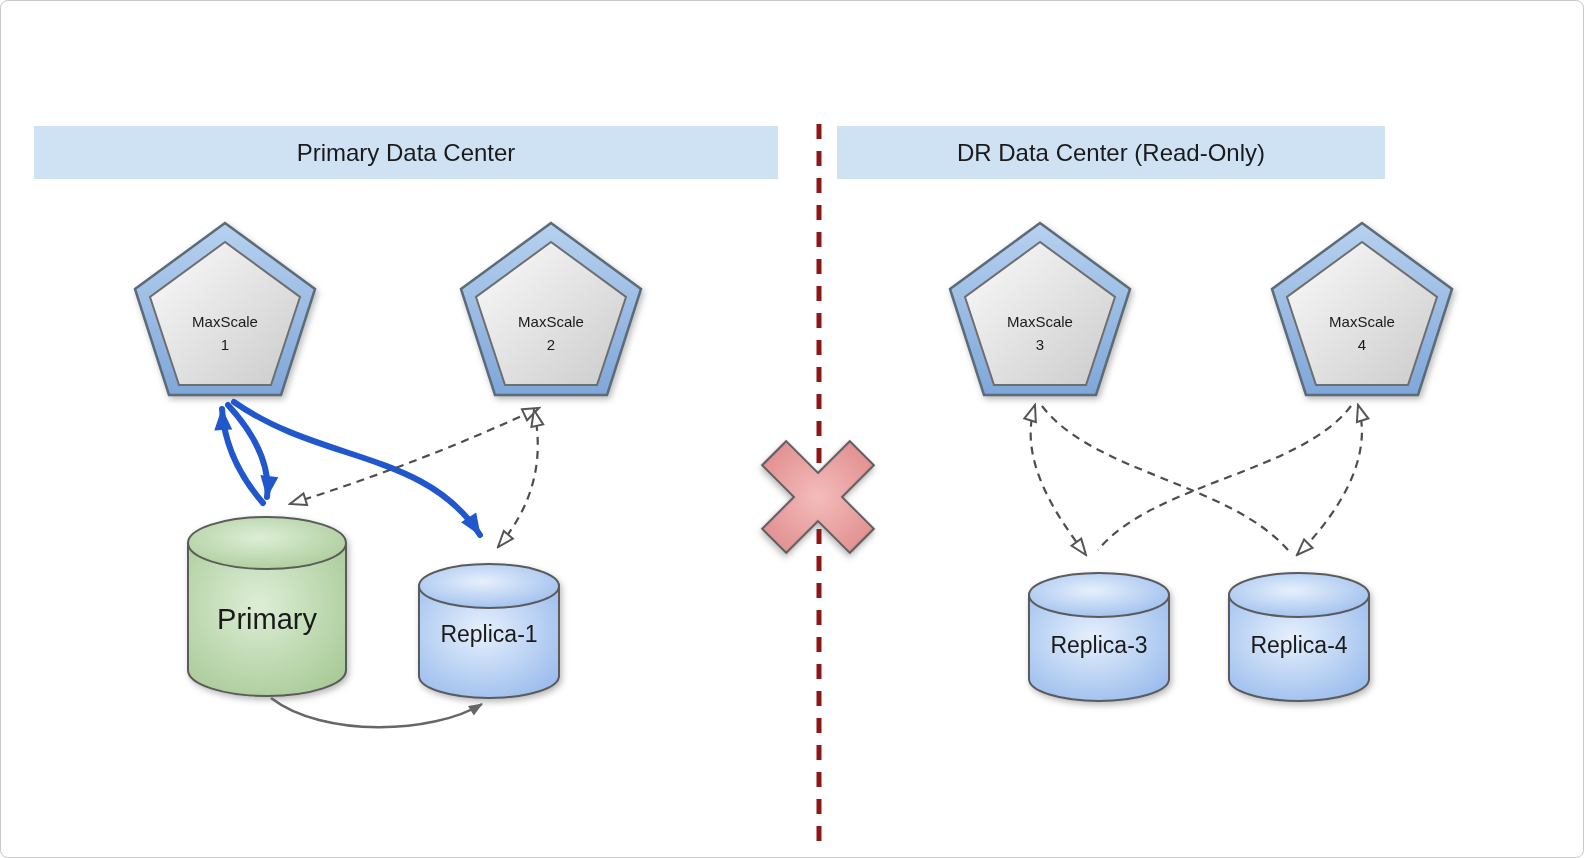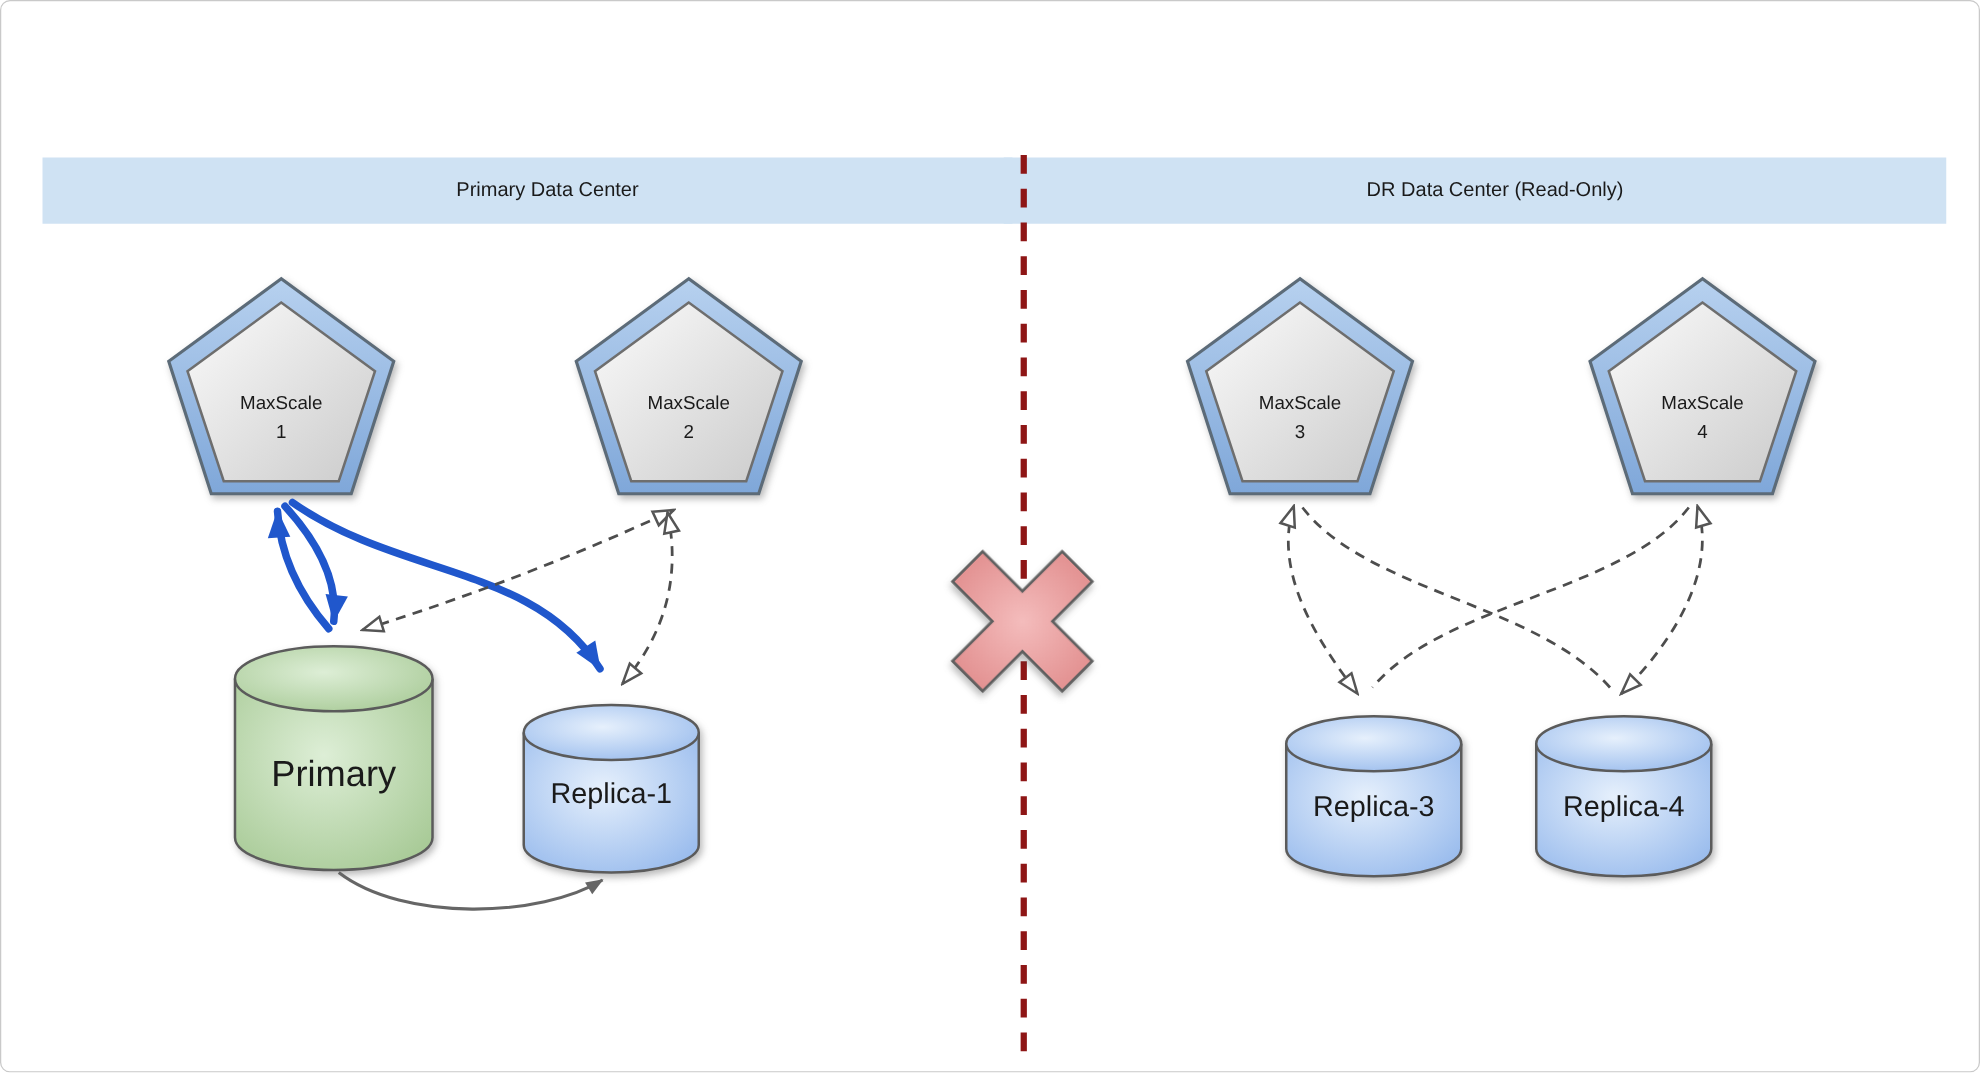--- a/index.html
+++ b/index.html
@@ -15,24 +15,24 @@
   }
   .title{
     position:absolute;left:33px;top:14px;
     font-size:44px;font-weight:700;color:#1e6a94;
     letter-spacing:0px;
   }
   .band{
     position:absolute;top:125px;height:53px;
     background:#cfe2f3;
     display:flex;align-items:center;justify-content:center;
-    font-size:16px;color:#1a1a1a;padding-left:32px;
+    font-size:24px;color:#1a1a1a;
   }
   .band-left{left:33px;width:744px;}
-  .band-right{left:802px;width:722px;text-align:right;}
+  .band-right{left:836px;width:548px;text-align:right;}
   svg.diagram{position:absolute;left:0;top:0;}
   .shadow{filter:drop-shadow(2px 3px 3px rgba(70,70,70,0.38));}
   .nodetext{fill:#1a1a1a;}
 </style>
 </head>
 <body>
 
 <div class="canvas">
 
 

